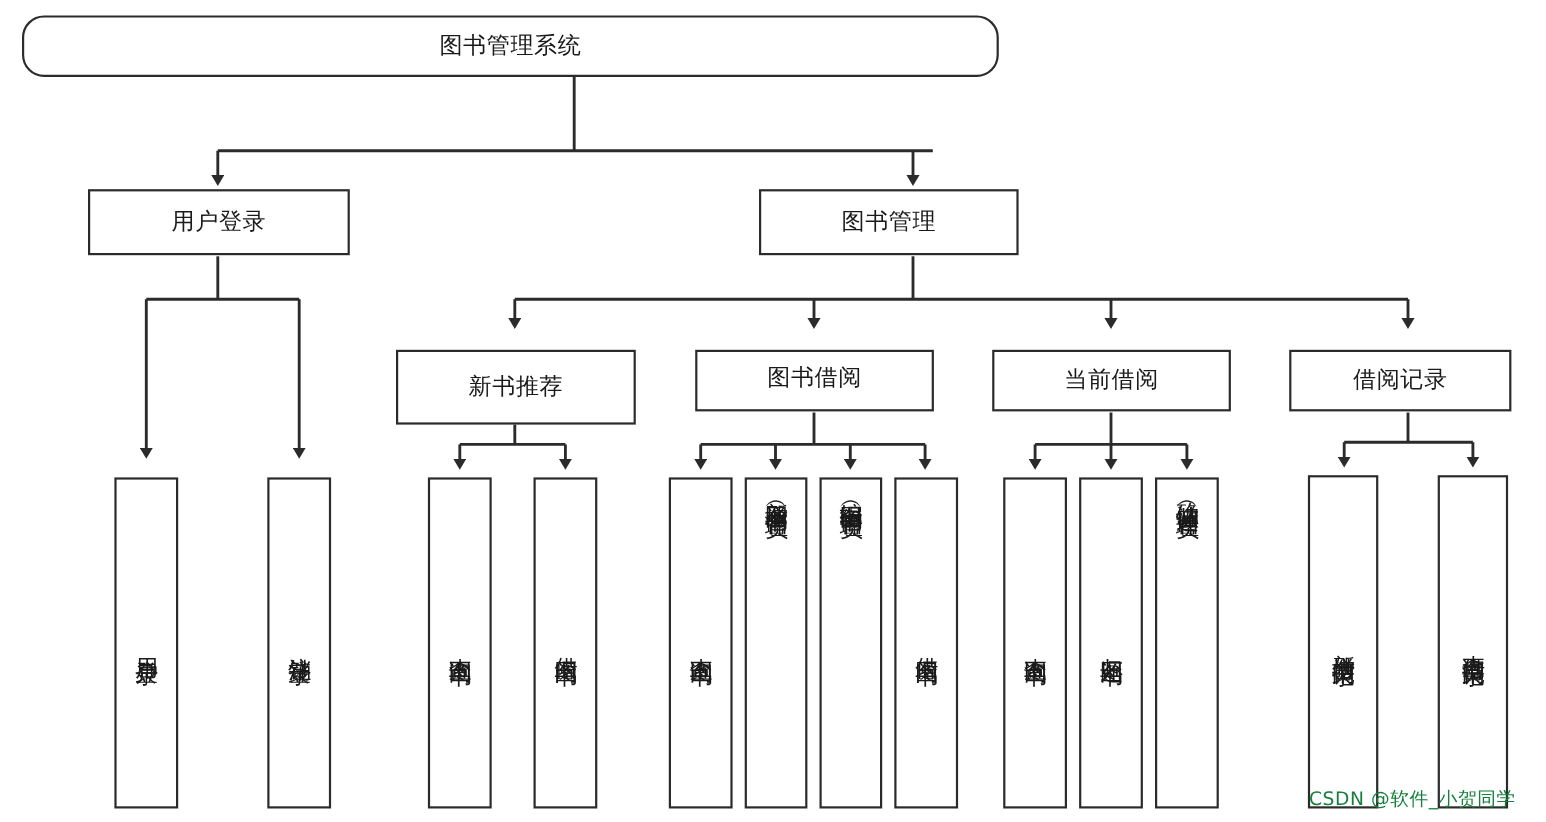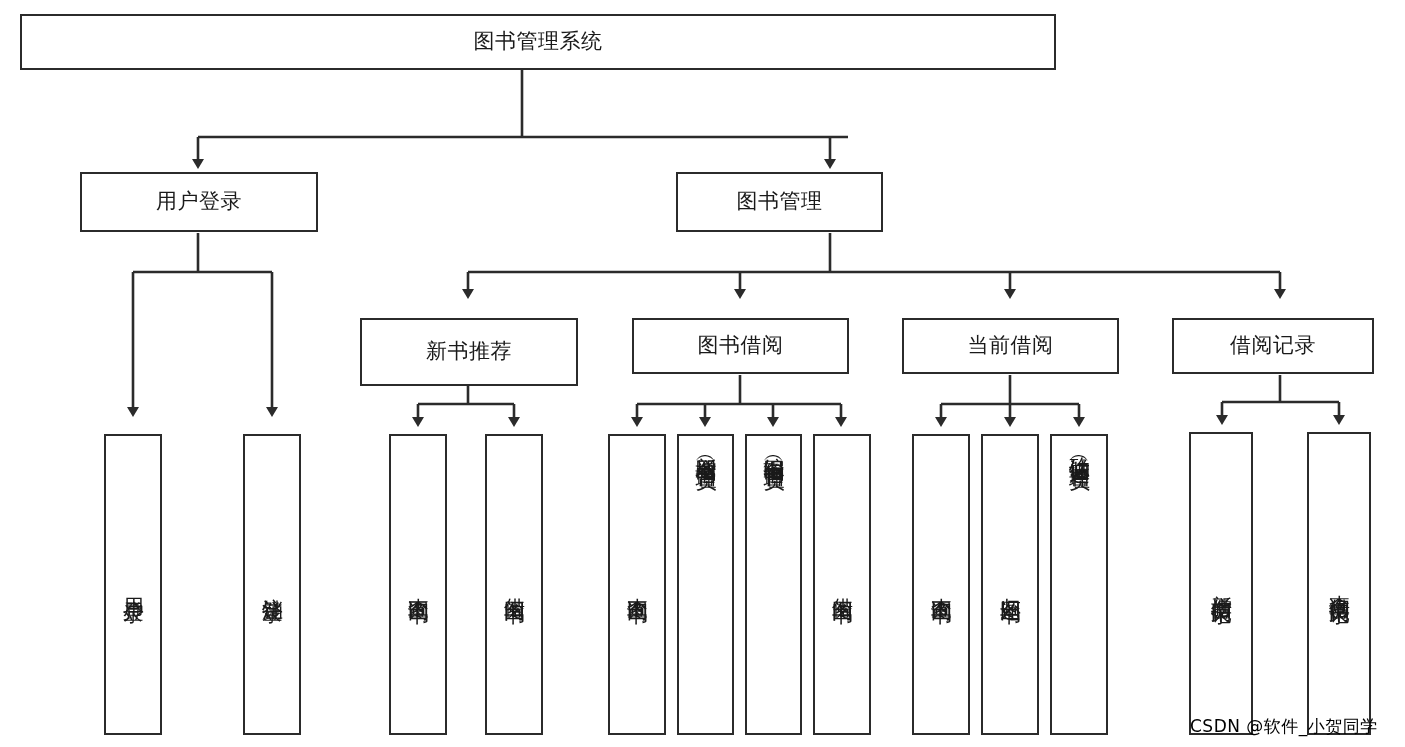--- a/index.html
+++ b/index.html
@@ -59,21 +59,21 @@
   .node.vert.center-v {
     align-items: center;
     padding-top: 0;
   }
   .node.root .lbl { font-size: 21px; }
   .node.l1 .lbl   { font-size: 21px; }
   .node.l2 .lbl   { font-size: 21px; }
 
   .watermark {
     position: absolute;
-    color: #000000;
+    color: #15803d;
     font-size: 17px;
     letter-spacing: 0.5px;
     white-space: nowrap;
     z-index: 3;
     font-family: "DejaVu Sans", "Liberation Sans", sans-serif;
   }
 </style>
 </head>
 <body>
 
@@ -122,35 +122,35 @@
       <path d="M1010,404 L1010,418" marker-end="url(#arrow)"></path>
       <path d="M1079,404 L1079,418" marker-end="url(#arrow)"></path>
 
       <path d="M1280,375 L1280,402"></path>
       <path d="M1222,402 L1339,402"></path>
       <path d="M1222,402 L1222,416" marker-end="url(#arrow)"></path>
       <path d="M1339,402 L1339,416" marker-end="url(#arrow)"></path>
     </g>
   </svg>
 
-  <div class="node root" style="left:20px; top:14px; width:1036px; height:56px;">
+  <div class="node root" style="left:20px; top:14px; width:888px; height:56px;border-radius:20px;">
     <span class="lbl">图书管理系统</span>
   </div>
 
   <div class="node l1" style="left:80px; top:172px; width:238px; height:60px;">
     <span class="lbl">用户登录</span>
   </div>
-  <div class="node l1" style="left:676px; top:172px; width:207px; height:60px;">
+  <div class="node l1" style="left:690px; top:172px; width:236px; height:60px;">
     <span class="lbl">图书管理</span>
   </div>
 
   <div class="node l2" style="left:360px; top:318px; width:218px; height:68px;">
     <span class="lbl">新书推荐</span>
   </div>
-  <div class="node l2" style="left:632px; top:318px; width:217px; height:56px;">
+  <div class="node l2" style="left:632px; top:318px; width:217px; height:56px;font-family:Liberation Mono, monospace;">
     <span class="lbl">图书借阅</span>
   </div>
   <div class="node l2" style="left:902px; top:318px; width:217px; height:56px;">
     <span class="lbl">当前借阅</span>
   </div>
   <div class="node l2" style="left:1172px; top:318px; width:202px; height:56px;">
     <span class="lbl">借阅记录</span>
   </div>
 
   <div class="node vert center-v" style="left:104px; top:434px; width:58px; height:301px;">

